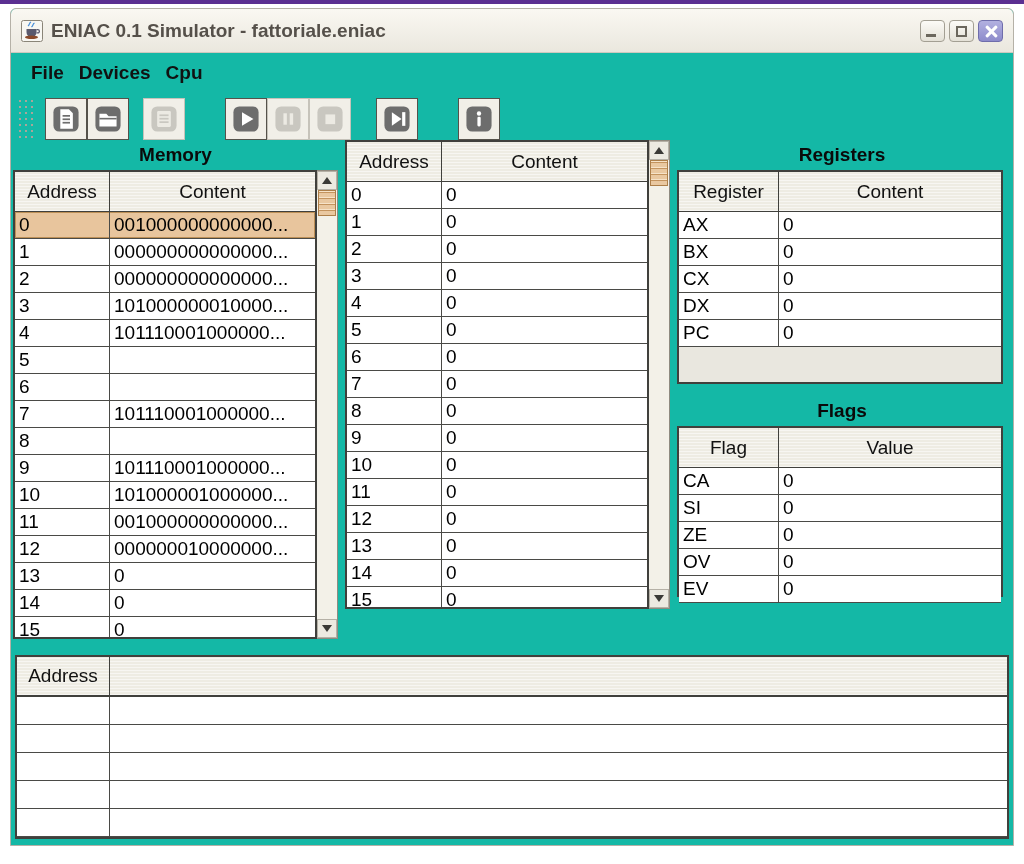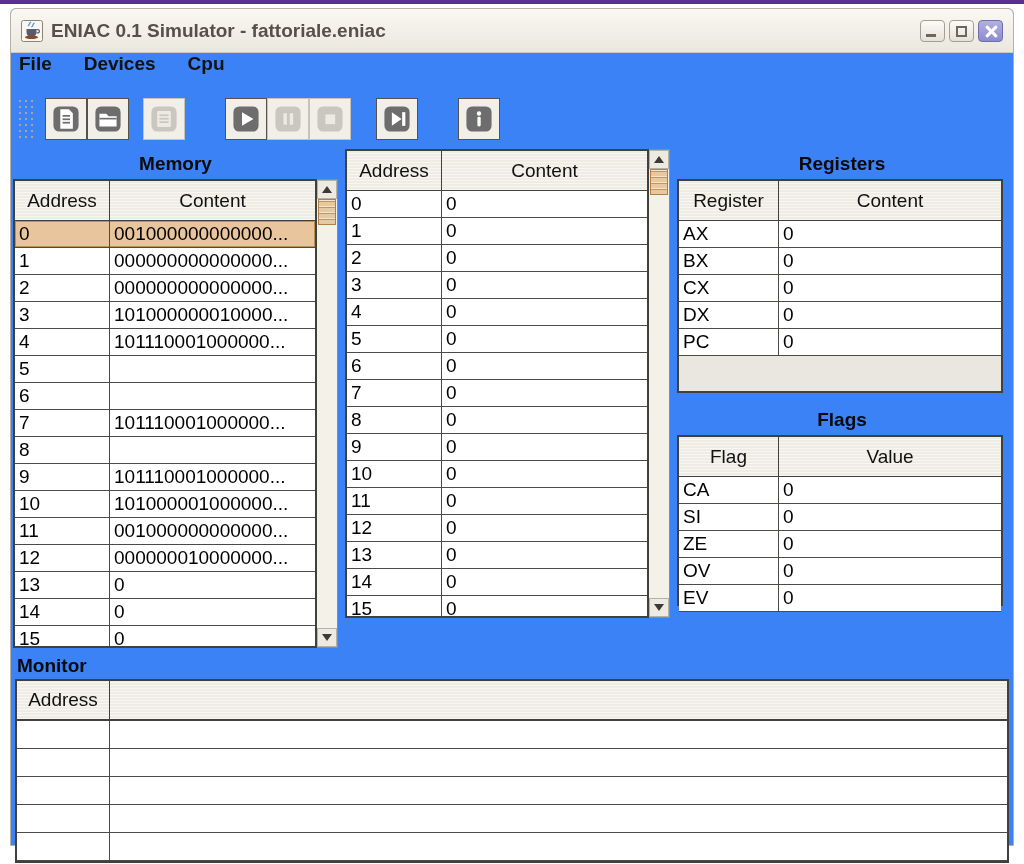--- a/index.html
+++ b/index.html
@@ -1,56 +1,56 @@
 <!DOCTYPE html>
 <html><head>
 <meta charset="utf-8">
 <style>
   * { box-sizing: border-box; margin: 0; padding: 0; }
   html,body { width:1024px; height:864px; background:#ffffff; overflow:hidden;
               font-family:"Liberation Sans", sans-serif; }
   .top-accent { position:absolute; left:0; top:0; width:1024px; height:4px; background:#5b2f91; }
 
   .app-window { position:absolute; left:10px; top:8px; width:1004px; height:838px;
-                background:#3b82f6; border:1px solid #b5b1a7; border-radius:6px 6px 0 0; }
+                background:#14b8a6; border:1px solid #b5b1a7; border-radius:6px 6px 0 0; }
 
   
   .titlebar { height:44px; display:flex; align-items:center; padding:0 10px;
               background:linear-gradient(#faf8f2,#eae7de);
               border-bottom:1px solid #cdc9bf; border-radius:5px 5px 0 0; }
   .app-icon { width:22px; height:22px; flex:0 0 auto; }
   .window-title { margin-left:8px; font-size:19px; font-weight:bold; color:#55504a; white-space:nowrap; }
   .win-controls { margin-left:auto; display:flex; }
   .wbtn { width:25px; height:22px; border-radius:4px; border:1px solid #a39f93;
           background:linear-gradient(#fcfbf7,#e4e1d7); margin-left:4px; position:relative; cursor:default; }
   .min-glyph { position:absolute; left:5px; bottom:4px; width:10px; height:3px; background:#6b675d; }
   .max-glyph { position:absolute; left:6px; top:5px; width:11px; height:11px; border:2px solid #6b675d; }
   .wbtn.close { background:linear-gradient(#b2b0e0,#8d8bcb); border-color:#6f6dab; }
   .x1,.x2 { position:absolute; left:11px; top:3px; width:3px; height:15px; background:#ffffff; border-radius:1px; }
   .x1 { transform:rotate(45deg); } .x2 { transform:rotate(-45deg); }
 
   
-  .menubar { height:40px; display:flex; align-items:flex-start; padding-left:8px; gap:32px; }
+  .menubar { height:40px; display:flex; align-items:center; padding-left:20px; gap:15px; }
   .menu-item { font-size:19px; font-weight:bold; color:#111; cursor:default; }
 
   
   .toolbar { height:52px; display:flex; align-items:center; padding-left:4px; }
   .grip { width:20px; height:42px; margin:0 8px 0 2px;
           background-image:radial-gradient(#a9a59a 1.2px, transparent 1.4px);
           background-size:6px 6px; }
   .tbtn { width:42px; height:42px; background:#f1efe8; border:1px solid #55524b;
           display:flex; align-items:center; justify-content:center; padding:0; }
   .tbtn.disabled { border-color:#c6c3ba; }
   .tbtn svg { width:32px; height:32px; }
   .tbtn.enabled  .bgrect { fill:#6d6d6d; }  .tbtn.enabled  .glyph { fill:#ffffff; } .tbtn.enabled  .bgline { fill:#6d6d6d; }
   .tbtn.disabled .bgrect { fill:#c9c7c0; }  .tbtn.disabled .glyph { fill:#eceae3; } .tbtn.disabled .bgline { fill:#c9c7c0; }
   .m14 { margin-left:14px; } .m40 { margin-left:40px; } .m25 { margin-left:25px; }
 
   
-  .panels { position:absolute; top:140px; left:0; width:100%; height:506px; }
+  .panels { position:absolute; top:131px; left:0; width:100%; height:506px; }
   .panel { position:absolute; top:0; }
   .panel-memory { left:2px;  width:325px; }
   .panel-ports  { left:334px; width:325px; }
   .panel-right  { left:666px; width:330px; }
   .panel-title { height:30px; text-align:center; font-size:19px; font-weight:bold; color:#0a0a0a;
                  display:flex; align-items:center; justify-content:center; }
   .table-wrap { display:flex; }
 
   .viewport { overflow:hidden; border:2px solid #40403c; background:#fff; width:304px; height:469px; }
   .thead { display:flex; height:40px; background:#eeece3; border-bottom:1px solid #40403c;
@@ -431,21 +431,20 @@
             <div class="trow">
               <div class="tcell c0">EV</div>
               <div class="tcell c1">0</div>
             </div>
           </div>
       </div>
     </div>
   </div>
 
   <div class="monitor">
-    <div class="monitor-label">Monitor</div>
     <div class="monitor-table">
       <div class="thead">
         <div class="th c0">Address</div>
       </div>
       <div>
           <div class="trow">
             <div class="tcell c0"></div>
             <div class="tcell c1"></div>
           </div>
           <div class="trow">

